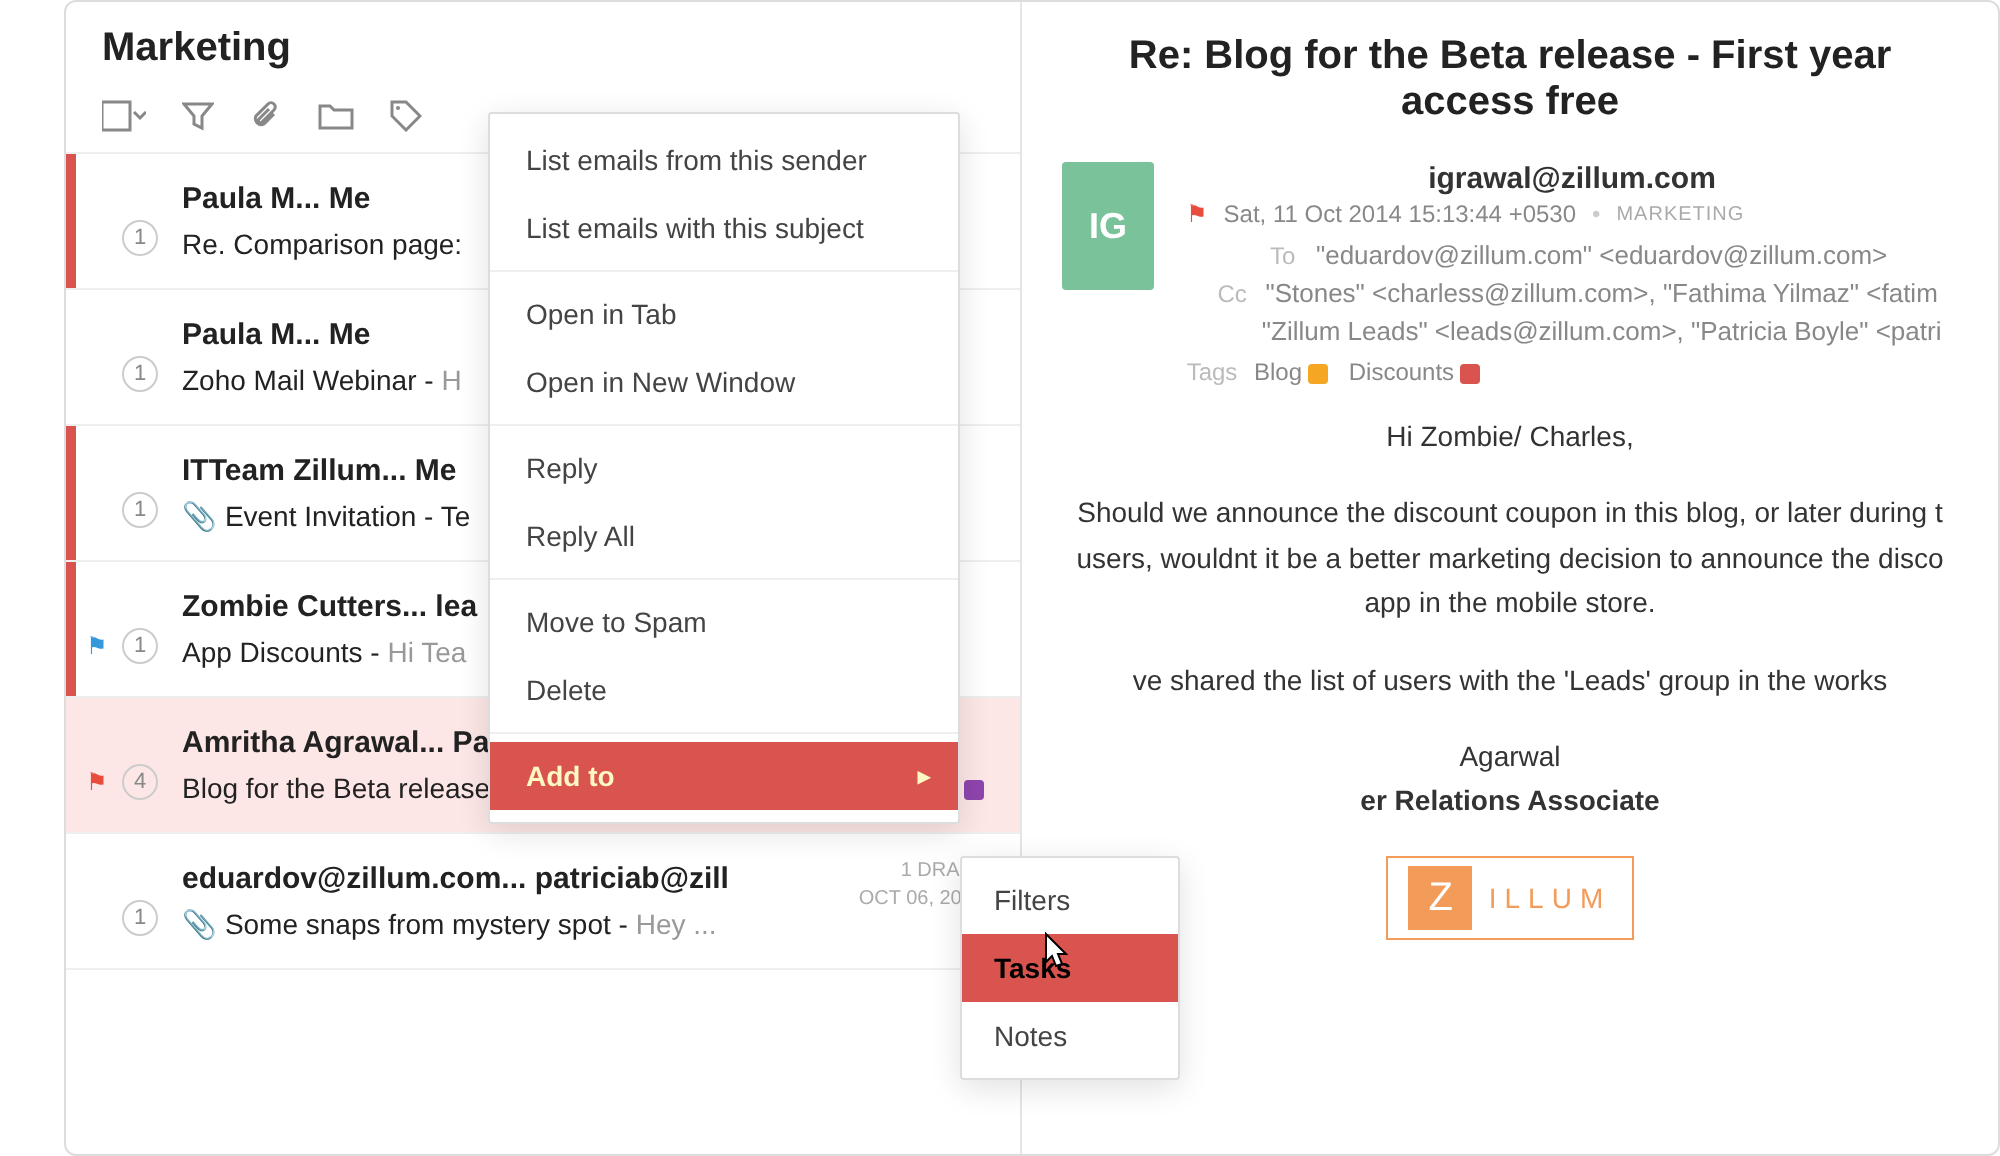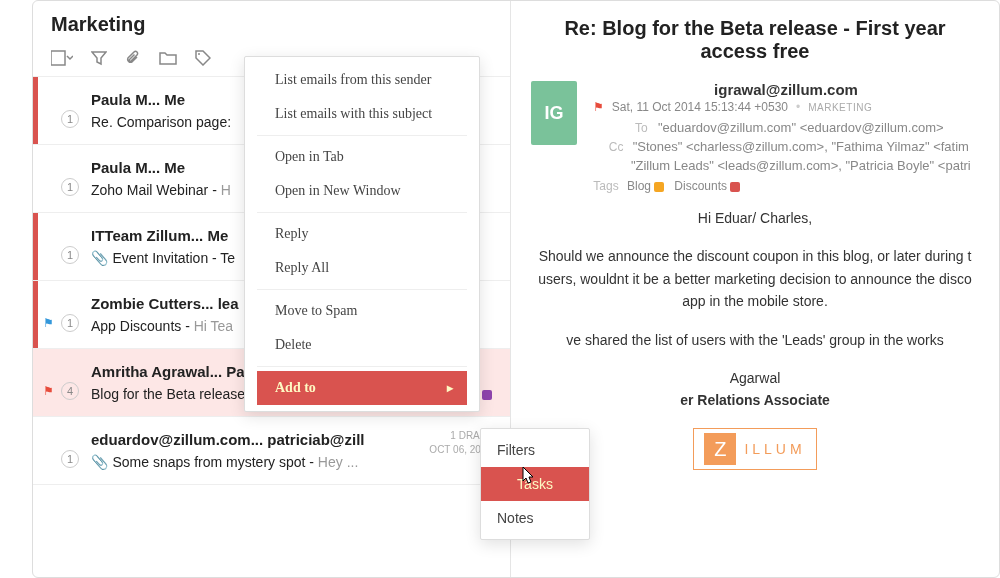--- a/index.html
+++ b/index.html
@@ -36,28 +36,28 @@
     .mail-meta .label { display: inline-block; width: 26px; color: #bbb; font-size: 12px; }
     .mail-meta .row { margin-bottom: 4px; }
     .mail-meta .marketing-badge { color: #aaa; font-size: 10px; letter-spacing: 0.5px; }
     .mail-tags { display: flex; align-items: center; gap: 8px; font-size: 12px; color: #888; margin-top: 6px; }
     .mail-body { font-size: 14px; color: #333; line-height: 1.6; }
     .mail-body p { margin-bottom: 16px; }
     .signature-logo { display: inline-flex; align-items: center; border: 1px solid #f39c5a; padding: 4px 10px; }
     .signature-logo .z { background: #f39c5a; color: #fff; width: 32px; height: 32px; display: flex; align-items: center; justify-content: center; font-size: 20px; font-weight: 400; margin-right: 8px; }
     .signature-logo .txt { color: #f39c5a; letter-spacing: 4px; font-size: 14px; }
     
-    .context-menu { position: absolute; left: 244px; top: 56px; width: 236px; background: #fff; border: 1px solid #ddd; border-radius: 2px; box-shadow: 0 4px 16px rgba(0,0,0,0.12); z-index: 50; padding: 6px 12px; font-family: Liberation Serif, serif; }
+    .context-menu { position: absolute; left: 244px; top: 56px; width: 236px; background: #fff; border: 1px solid #ddd; border-radius: 2px; box-shadow: 0 4px 16px rgba(0,0,0,0.12); z-index: 50; padding: 6px 0; }
     .context-menu .item { padding: 9px 18px; font-size: 14px; color: #444; cursor: pointer; position: relative; }
     .context-menu .item.highlight { background: #d9534f; color: #fef9c3; font-weight: 600; }
     .context-menu .item.highlight::after { content: "▸"; position: absolute; right: 14px; top: 50%; transform: translateY(-50%); font-size: 12px; }
     .context-menu .sep { height: 1px; background: #eee; margin: 4px 0; }
     .submenu { position: absolute; left: 480px; top: 428px; width: 110px; background: #fff; border: 1px solid #ddd; border-radius: 2px; box-shadow: 0 4px 16px rgba(0,0,0,0.12); z-index: 60; padding: 4px 0; }
     .submenu .item { padding: 9px 16px; font-size: 14px; color: #444; cursor: pointer; }
-    .submenu .item.highlight { background: #d9534f; color: #fef9c3; font-weight: 400; text-align: center; }
+    .submenu .item.highlight { background: #d9534f; color: #000000; font-weight: 700; }
     .cursor-pointer { position: absolute; left: 520px; top: 466px; z-index: 70; font-size: 16px; pointer-events:none; }
     svg { display: block; }
   </style>
 </head>
 <body>
 
 <div class="container">
   <div class="left-panel">
     <div class="folder-title">Marketing</div>
     <div class="toolbar">
@@ -149,21 +149,21 @@
         <div class="row"><span class="label">To</span> <span>"eduardov@zillum.com" &lt;eduardov@zillum.com&gt;</span></div>
         <div class="row"><span class="label">Cc</span> <span>"Stones" &lt;charless@zillum.com&gt;, "Fathima Yilmaz" &lt;fatim</span></div>
         <div class="row"><span class="label">&nbsp;</span> <span>"Zillum Leads" &lt;leads@zillum.com&gt;, "Patricia Boyle" &lt;patri</span></div>
         <div class="mail-tags">
           <span class="label">Tags</span>
           <span id="mail-tags-out"><span style="margin-right: 10px;">Blog <span class="tag-dot" style="background:#f5a623;vertical-align:middle"></span></span><span style="margin-right: 10px;">Discounts <span class="tag-dot" style="background:#d9534f;vertical-align:middle"></span></span></span>
         </div>
       </div>
     </div>
     <div class="mail-body">
-      <p>Hi Eduar/ Charles,</p>
+      <p>Hi Zombie/ Charles,</p>
       <p>Should we announce the discount coupon in this blog, or later during t users, wouldnt it be a better marketing decision to announce the disco app in the mobile store.</p>
       <p>ve shared the list of users with the 'Leads' group in the works</p>
       <p>
         <span>Agarwal</span><br>
         <strong>er Relations Associate</strong>
       </p>
       <div class="signature-logo">
         <span class="z">Z</span>
         <span class="txt">ILLUM</span>
       </div>

